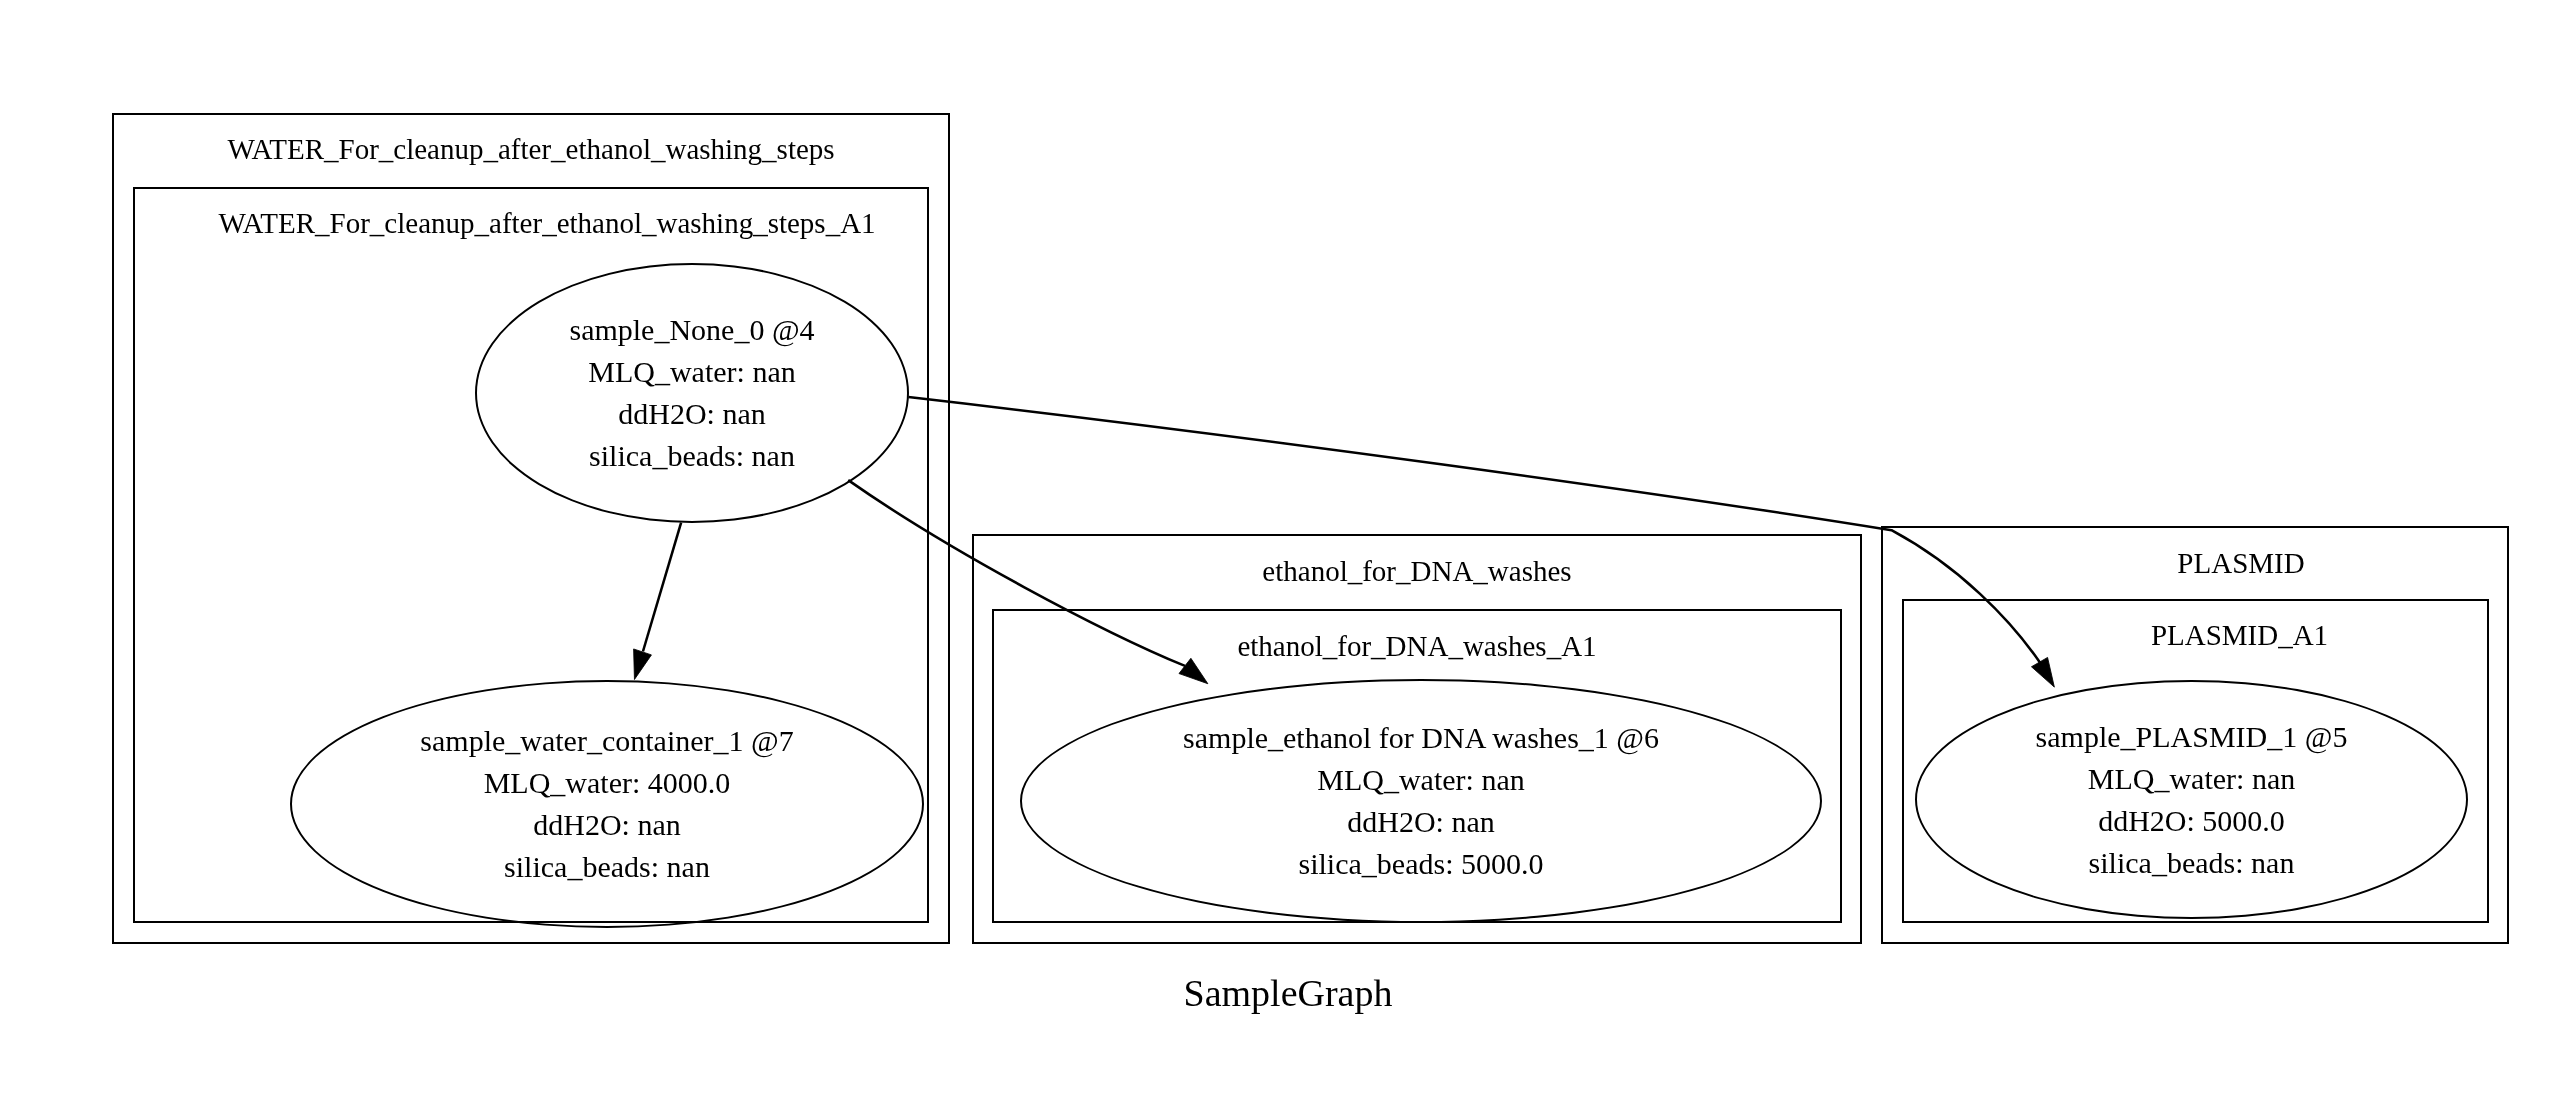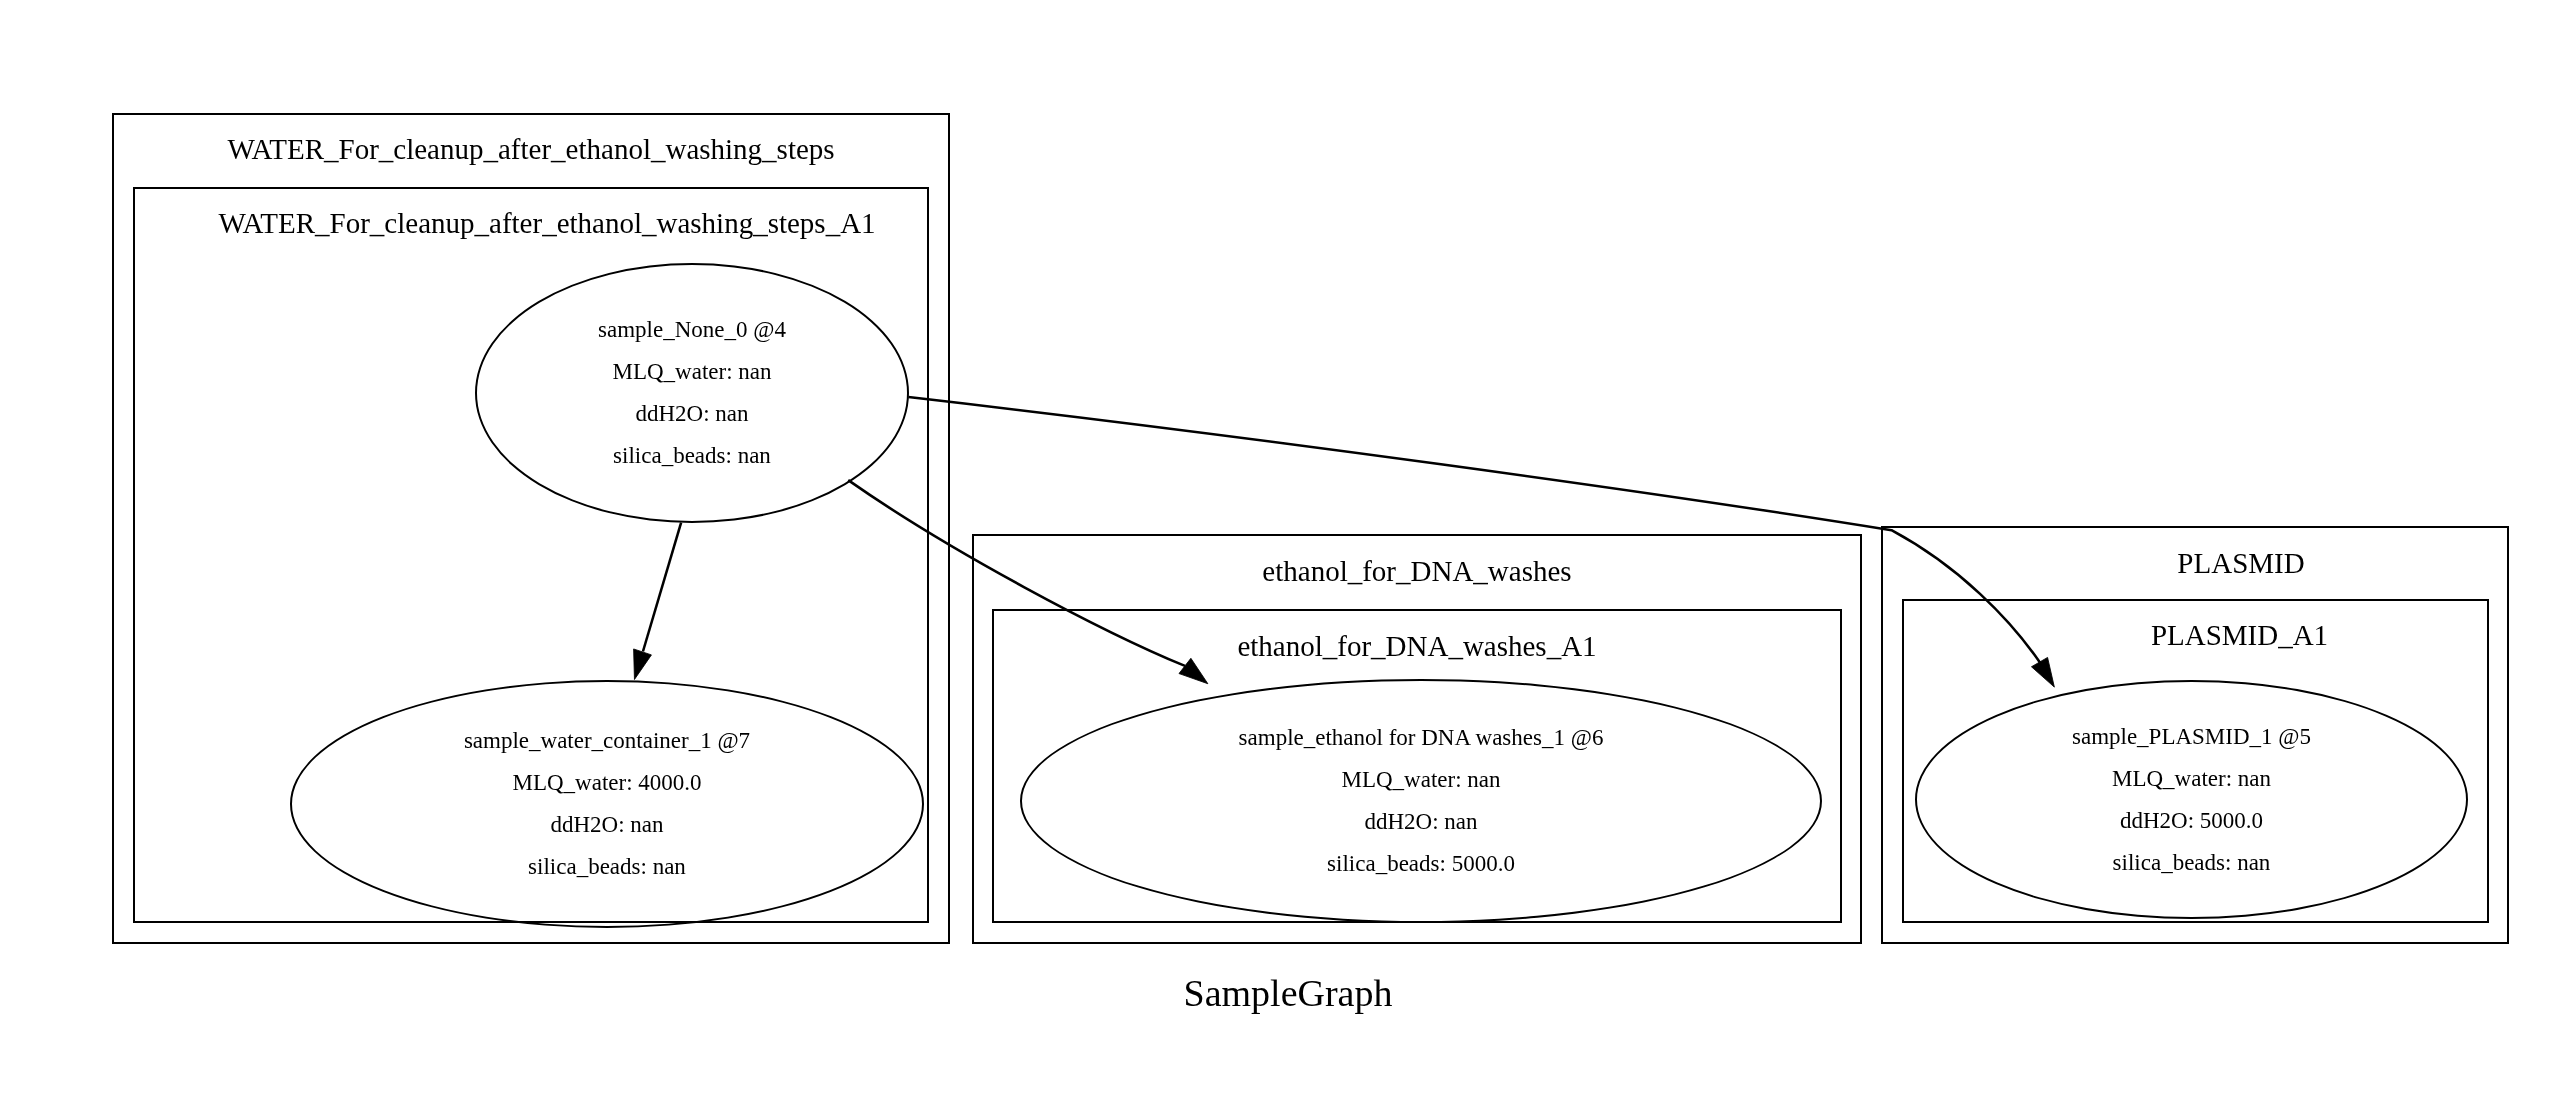--- a/index.html
+++ b/index.html
@@ -28,21 +28,21 @@
   .node {
     position: absolute;
     border: 2.5px solid #000;
     border-radius: 50%;
     box-sizing: border-box;
     display: flex;
     flex-direction: column;
     align-items: center;
     justify-content: center;
     text-align: right;
-    font-size: 23px;
+    font-size: 30px;
     line-height: 42px;
     background: transparent;
   }
   .node span { display: block; white-space: nowrap; }
   .glabel {
     position: absolute;
     left: 0; top: 975px; width: 2576px;
     text-align: center;
     font-size: 38px;
     line-height: 37px;

